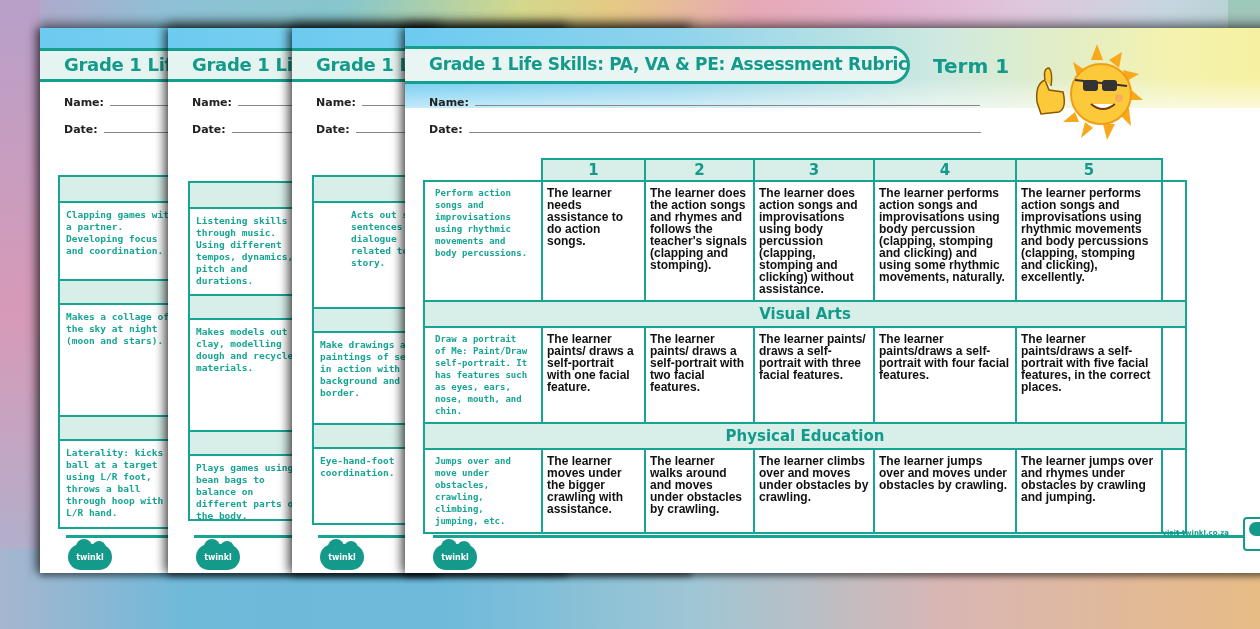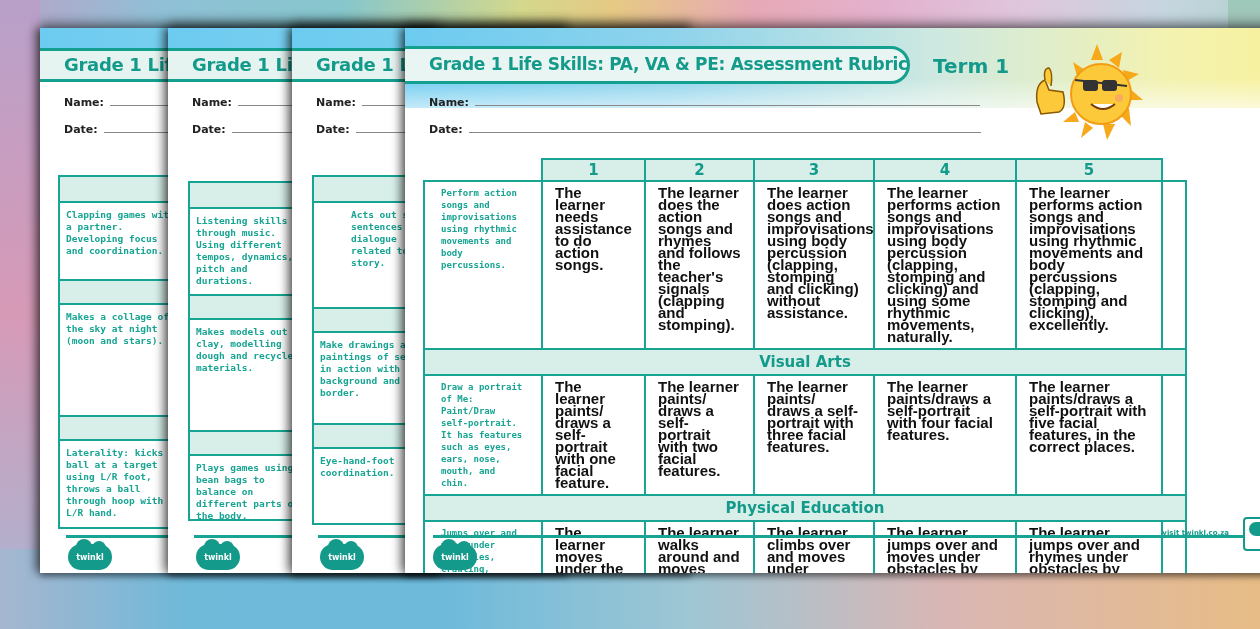--- a/index.html
+++ b/index.html
@@ -82,25 +82,25 @@
   }
   .rubric td, .rubric th { border: 2px solid #17a492; }
   .score-head {
     background: #d8efe9; color: #149a8a; font-weight: bold; font-size: 15px; height: 22px; text-align: center;
   }
   .section-row td {
     background: #d8efe9; color: #149a8a; font-weight: bold; font-size: 15px; height: 26px; text-align: center;
   }
   .skill-cell {
     font-family: "DejaVu Sans Mono", monospace; font-weight: bold; font-size: 9px; line-height: 12px;
-    color: #17a492; padding: 5px 16px; vertical-align: top; white-space: pre-line;
+    color: #17a492; padding: 5px 10px; vertical-align: top; white-space: pre-line;
   }
   .desc-cell {
-    font-family: "Liberation Sans", sans-serif; font-weight: bold; font-size: 15px; line-height: 12px;
-    color: #111; padding: 5px 12px; vertical-align: top; white-space: pre-line;
+    font-family: "Liberation Sans", sans-serif; font-weight: bold; font-size: 12px; line-height: 12px;
+    color: #111; padding: 5px 4px; vertical-align: top; white-space: pre-line;
   }
   .url {
     position: absolute; right: 72px; bottom: 36px; font-size: 7px; font-weight: bold; color: #149a8a;
   }
   .badge {
     position: absolute; right: 24px; bottom: 22px; width: 34px; height: 34px; border: 2px solid #149a8a; border-radius: 4px;
     background: #fff;
   }
   .badge::before {
     content: ""; position: absolute; left: 4px; top: 3px; width: 24px; height: 14px; background: #149a8a; border-radius: 8px;

